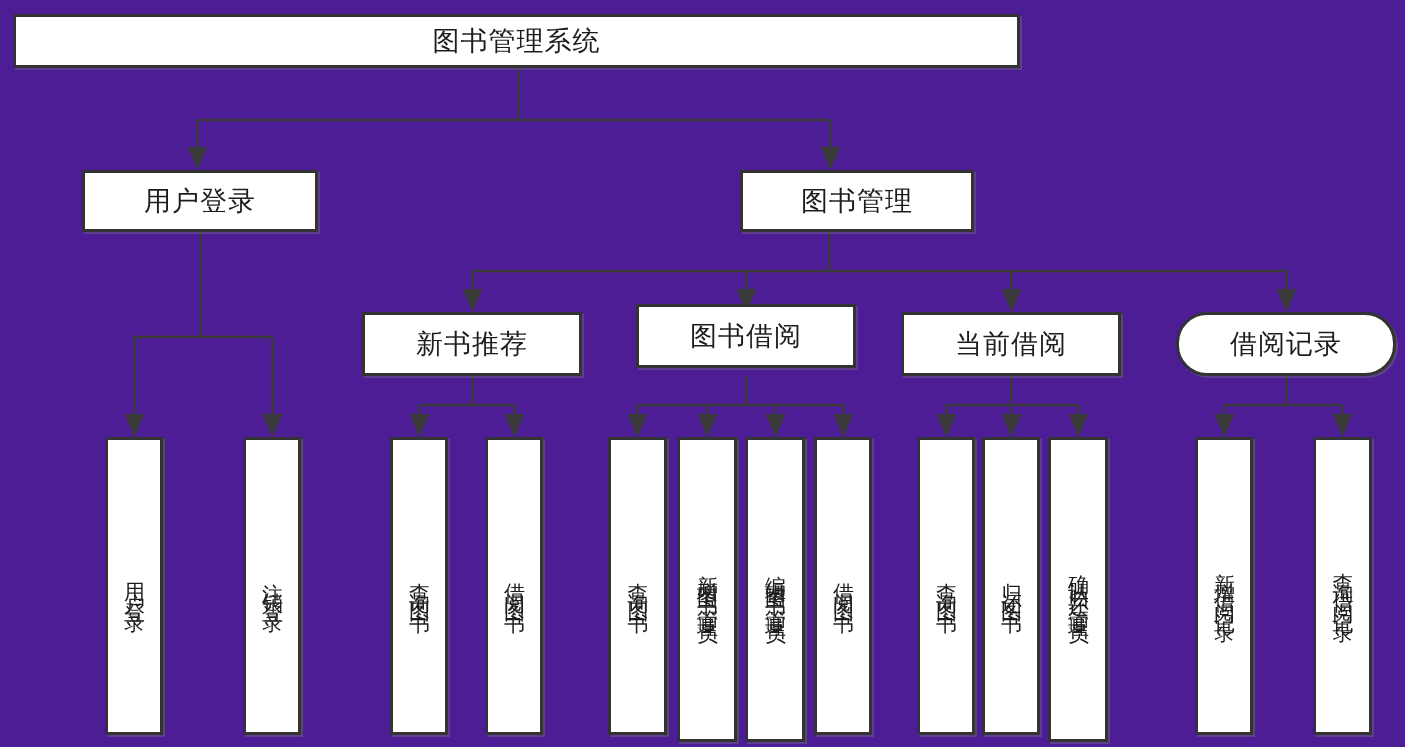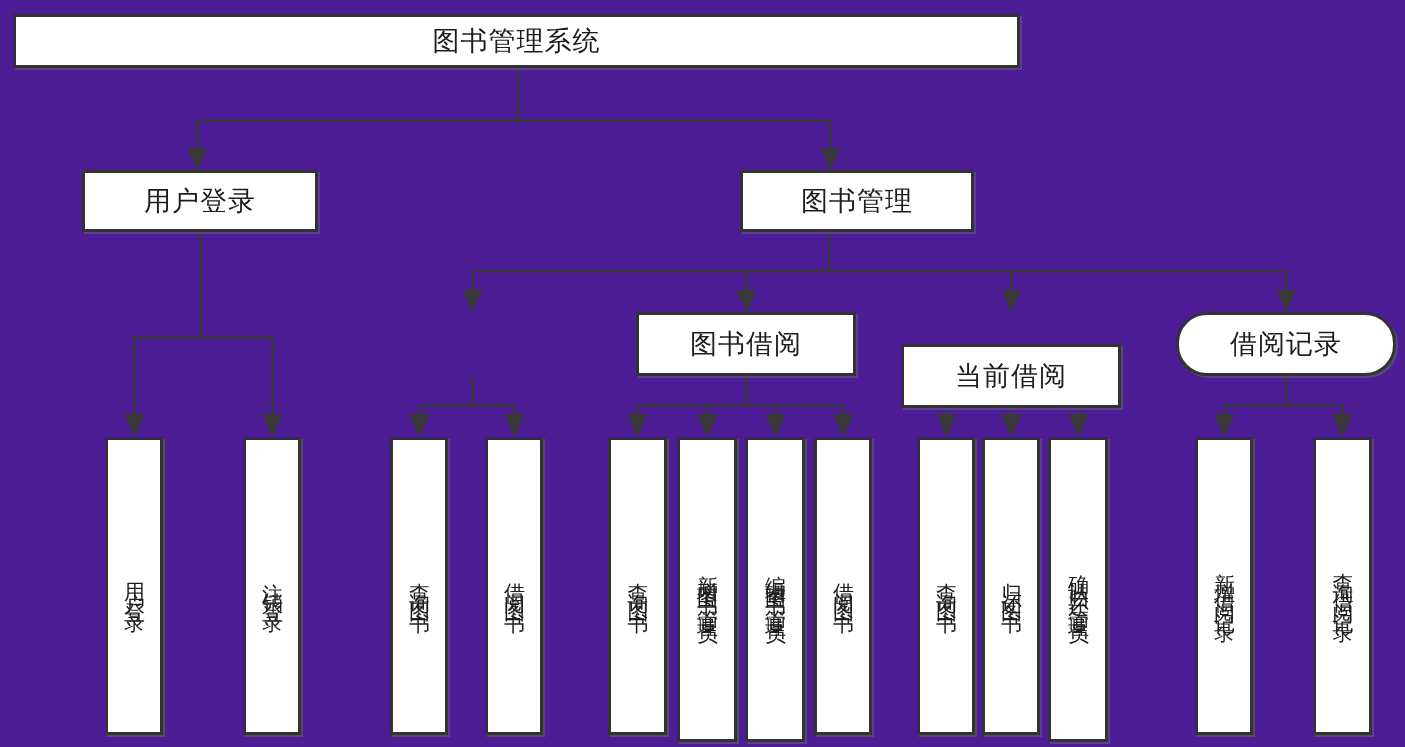--- a/index.html
+++ b/index.html
@@ -87,22 +87,23 @@
       <polygon points="1214,414 1234,414 1224,437"></polygon>
       <polygon points="1332,414 1352,414 1342,437"></polygon>
     </g>
   </svg>
 
   <div class="box h" style="left:13px; top:14px; width:1007px; height:54px;">图书管理系统</div>
 
   <div class="box h" style="left:82px; top:170px; width:236px; height:62px;">用户登录</div>
   <div class="box h" style="left:712px; top:170px; width:234px; height:62px;margin-left:28px;">图书管理</div>
 
-  <div class="box h" style="left:636px; top:312px; width:220px; height:64px;">图书借阅</div>
-  <div class="box h" style="left:901px; top:312px; width:220px; height:64px;margin-top:32px;">当前借阅</div>
+  <div class="box h" style="left:362px; top:312px; width:220px; height:64px;">新书推荐</div>
+  <div class="box h" style="left:636px; top:304px; width:220px; height:64px;">图书借阅</div>
+  <div class="box h" style="left:901px; top:312px; width:220px; height:64px;">当前借阅</div>
   <div class="box h" style="left:1176px; top:312px; width:220px; height:64px;border-radius:31px;">借阅记录</div>
 
   <div class="box v" style="left:105px; top:437px; width:58px; height:298px;">用户登录</div>
   <div class="box v" style="left:243px; top:437px; width:58px; height:298px;">注销登录</div>
 
   <div class="box v" style="left:390px; top:437px; width:58px; height:298px;">查询图书</div>
   <div class="box v" style="left:485px; top:437px; width:58px; height:298px;">借阅图书</div>
 
   <div class="box v" style="left:608px; top:437px; width:59px; height:298px;">查询图书</div>
   <div class="box v long" style="left:677px; top:437px; width:60px; height:305px;">新增图书（管理员）</div>

